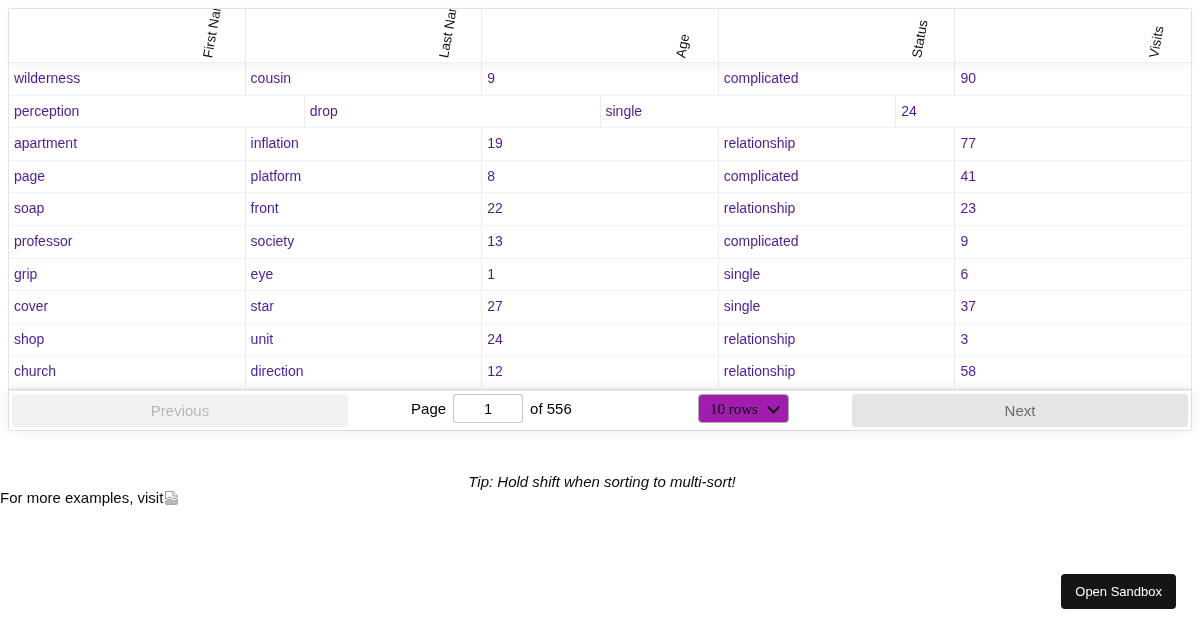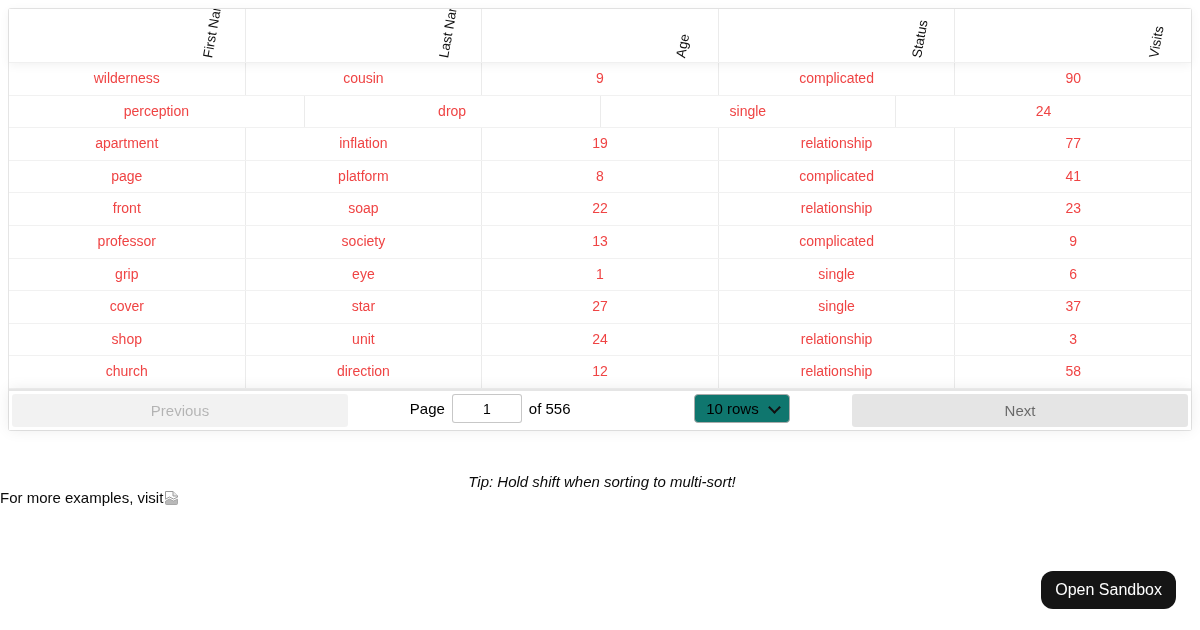--- a/index.html
+++ b/index.html
@@ -29,23 +29,22 @@
   .rt-th .lbl {
     position:absolute; left:0; bottom:0; white-space:nowrap;
     transform-origin:0 100%; transform:rotate(-80deg);
     font-size:13.5px; color:#121212;
   }
 
   .rt-tbody { display:flex; flex-direction:column; height:326px; }
   .rt-tr { flex:1; display:flex; border-bottom:1px solid rgba(0,0,0,0.055); }
   .rt-td {
     flex:1 0 0; padding:7px 5px; box-sizing:border-box; overflow:hidden;
-    font-size:14px; color:#ef4444; border-right:1px solid rgba(0,0,0,0.08);
+    font-size:14px; color:#4c1d95; border-right:1px solid rgba(0,0,0,0.08);
     white-space:nowrap;
-    text-align:center;
   }
   .rt-td:last-child { border-right:none; }
 
   
   .rt-pagination {
     display:flex; align-items:flex-start; padding:3px;
     border-top:2px solid rgba(0,0,0,0.1);
     box-shadow:0 0 15px rgba(0,0,0,0.08);
     position:relative; z-index:1; background:#fff;
   }
@@ -63,22 +62,22 @@
   .page-info input {
     width:70px; height:29px; box-sizing:border-box; margin:0 7px; padding:5px 7px;
     text-align:center; font-size:14px; font-family:inherit;
     border:1px solid rgba(0,0,0,0.22); border-radius:3px; background:#fff; color:#000;
   }
 
   .select-wrap { position:relative; display:inline-block; }
   .select-wrap select {
     -webkit-appearance:none; appearance:none;
     height:29px; padding:4px 30px 4px 11px;
-    font-size:15px; font-family:Liberation Sans, sans-serif; color:#000;
-    background:#0f766e; border:1px solid #ababab; border-radius:4px; cursor:pointer;
+    font-size:15px; font-family:Liberation Serif, serif; color:#000;
+    background:#a21caf; border:1px solid #ababab; border-radius:4px; cursor:pointer;
   }
   .select-wrap .chevron {
     position:absolute; right:11px; top:9px; width:7px; height:7px;
     border-right:2px solid #111; border-bottom:2px solid #111;
     transform:rotate(45deg); pointer-events:none;
   }
 
   
   .tip {
     position:absolute; top:449px; left:2px; width:100%; text-align:center;
@@ -86,22 +85,22 @@
   }
   .examples {
     position:absolute; top:489px; left:0; width:100%; 
     font-size:15px; color:#0a0a0a;
   }
   .examples svg { vertical-align:-3px; margin-left:1px; }
 
   
   .open-sandbox {
     position:absolute; right:24px; bottom:21px;
-    background:#151515; color:#ffffff; border:0; border-radius:12px;
-    font-size:16px; font-family:inherit; padding:10px 14px; cursor:pointer;
+    background:#151515; color:#ffffff; border:0; border-radius:4px;
+    font-size:13px; font-family:inherit; padding:10px 14px; cursor:pointer;
   }
 </style>
 </head>
 <body>
 
 <div class="react-table">
   <div class="rt-thead" id="thead">
       <div class="rt-th">
         <span class="anchor">
           <span class="lbl">First Name</span>
@@ -150,22 +149,22 @@
         <div class="rt-td">77</div>
       </div>
       <div class="rt-tr">
         <div class="rt-td">page</div>
         <div class="rt-td">platform</div>
         <div class="rt-td">8</div>
         <div class="rt-td">complicated</div>
         <div class="rt-td">41</div>
       </div>
       <div class="rt-tr">
+        <div class="rt-td">soap</div>
         <div class="rt-td">front</div>
-        <div class="rt-td">soap</div>
         <div class="rt-td">22</div>
         <div class="rt-td">relationship</div>
         <div class="rt-td">23</div>
       </div>
       <div class="rt-tr">
         <div class="rt-td">professor</div>
         <div class="rt-td">society</div>
         <div class="rt-td">13</div>
         <div class="rt-td">complicated</div>
         <div class="rt-td">9</div>

